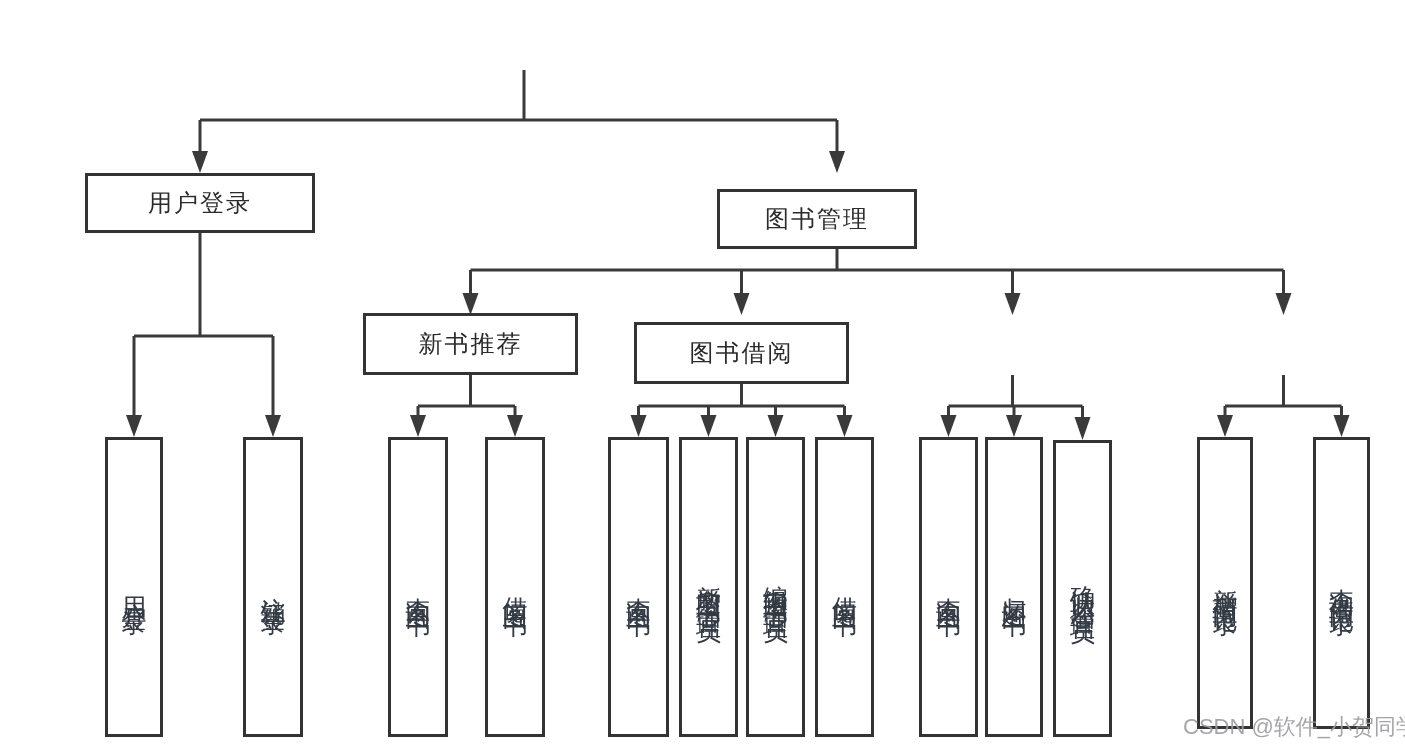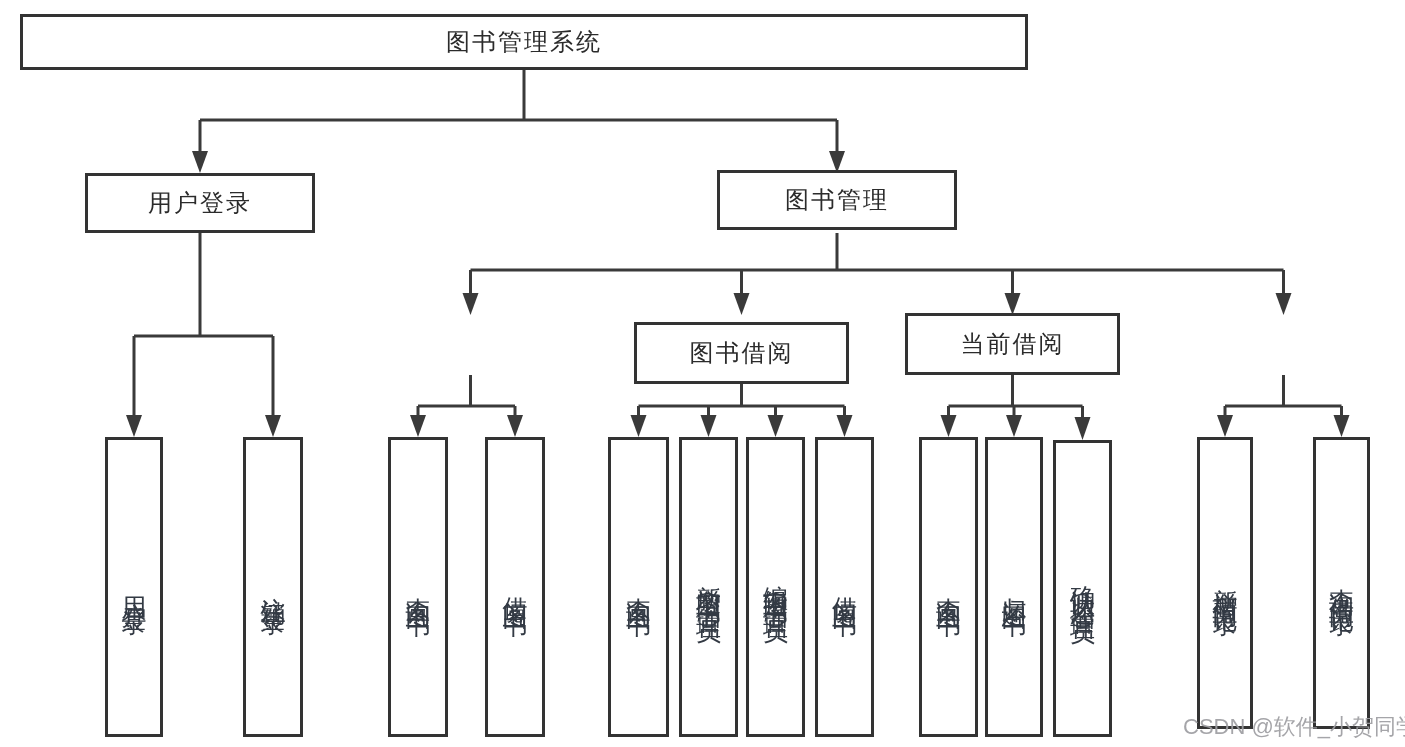--- a/index.html
+++ b/index.html
@@ -94,27 +94,26 @@
       <polygon points="767.5,415 783.5,415 775.5,437"></polygon>
       <polygon points="836.5,415 852.5,415 844.5,437"></polygon>
       <polygon points="940.5,415 956.5,415 948.5,437"></polygon>
       <polygon points="1006,415 1022,415 1014,437"></polygon>
       <polygon points="1074.5,417 1090.5,417 1082.5,440"></polygon>
       <polygon points="1217,415 1233,415 1225,437"></polygon>
       <polygon points="1333.5,415 1349.5,415 1341.5,437"></polygon>
     </g>
   </svg>
 
-  <div class="box h-box" style="left:20px; top:14px; width:1008px; height:56px;">图书管理系统</div>
 
   <div class="box h-box" style="left:85px; top:173px; width:230px; height:60px;">用户登录</div>
-  <div class="box h-box" style="left:717px; top:170px; width:240px; height:60px;">图书管理</div>
+  <div class="box h-box" style="left:717px; top:189px; width:200px; height:60px;">图书管理</div>
 
+  <div class="box h-box" style="left:363px; top:313px; width:215px; height:62px;">新书推荐</div>
   <div class="box h-box" style="left:634px; top:322px; width:215px; height:62px;">图书借阅</div>
-  <div class="box h-box" style="left:905px; top:313px; width:215px; height:62px;">当前借阅</div>
 
   <div class="box v-box" style="left:105px; top:437px; width:58px; height:300px;">
     <span class="vtext">用户登录</span>
   </div>
   <div class="box v-box" style="left:243px; top:437px; width:60px; height:300px;">
     <span class="vtext">注销登录</span>
   </div>
 
   <div class="box v-box" style="left:388px; top:437px; width:60px; height:300px;">
     <span class="vtext">查询图书</span>

